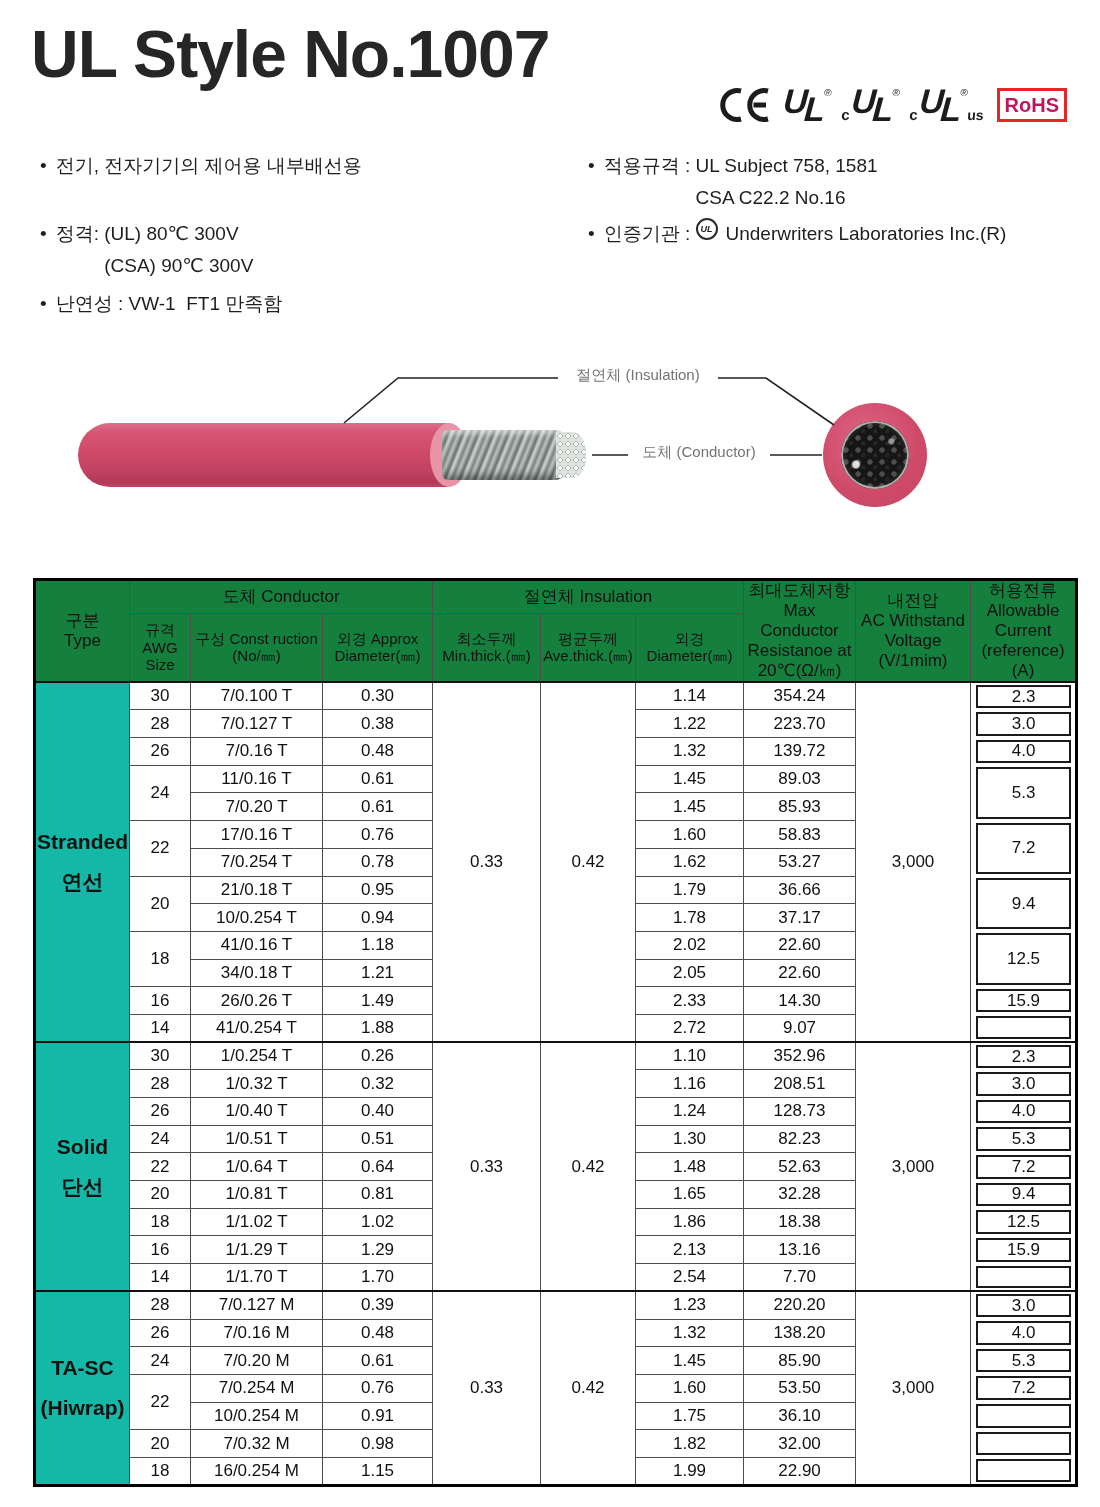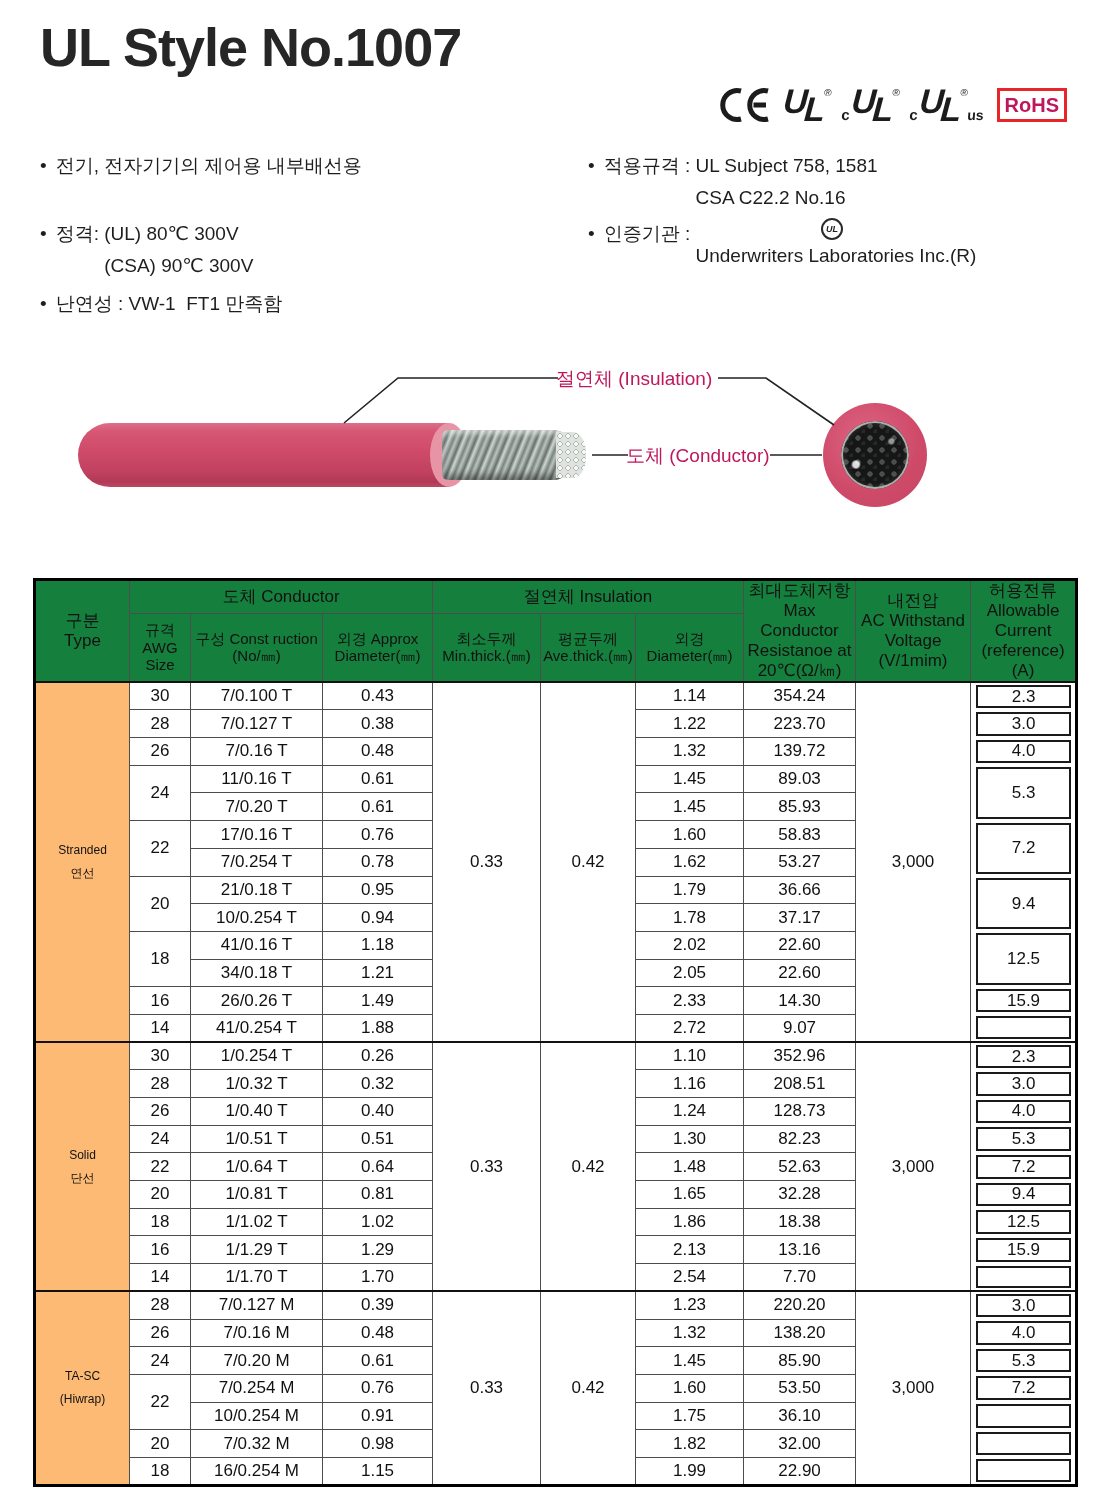--- a/index.html
+++ b/index.html
@@ -1,20 +1,20 @@
 <!DOCTYPE html>
 <html><head>
 <meta charset="utf-8">
 <style>
   * { margin:0; padding:0; box-sizing:border-box; }
   body { background:#fff; font-family:"Liberation Sans","DejaVu Sans",sans-serif; color:#222; }
   .page { position:relative; width:1100px; height:1507px; margin:0 auto; background:#fff; overflow:hidden; }
 
   
-  .title { position:absolute; left:40px; top:16px; font-size:54px; font-weight:900;
+  .title { position:absolute; left:31px; top:16px; font-size:66px; font-weight:900;
            letter-spacing:-1px; color:#262626; }
 
   
   .logos { position:absolute; top:82px; right:33px; display:flex; align-items:center; gap:12px; height:46px; }
   .ce-svg path { stroke:#1c1c1c; stroke-width:5; fill:none; }
   .ulmark { position:relative; display:inline-flex; align-items:center; font-style:italic;
             font-weight:900; font-size:34px; letter-spacing:-3px; color:#1c1c1c; transform:skewX(-4deg); }
   .ulmark .pre { font-style:normal; font-weight:700; font-size:15px; letter-spacing:0;
                  align-self:flex-end; margin:0 1px 2px 0; }
   .ulmark .uu { display:inline-block; transform:translateY(-4px); }
@@ -24,21 +24,21 @@
   .ulmark .suf { font-style:normal; font-weight:700; font-size:14px; letter-spacing:0;
                  align-self:flex-end; margin:0 0 2px 2px; }
   .rohs { border:3px solid #e8262a; color:#be185d; font-weight:700; font-size:20px;
           padding:4px 5px; line-height:1; letter-spacing:0; }
 
   
   .b { position:absolute; display:flex; font-size:19px; line-height:32px; color:#1e1e1e; }
   .b .dot { margin-right:9px; }
   .b .lead { white-space:pre; }
   .b .cont { white-space:pre-line; }
-  .certline { display:flex; align-items:center; height:32px;flex-direction:column; }
+  .certline { display:flex; align-items:flex-start; height:32px; }
   .certline + .certline { margin-top:2px; }
   .ul-circle { display:inline-flex; align-items:center; justify-content:center;
                width:22px; height:22px; border:2px solid #2a2a2a; border-radius:50%;
                font-size:9px; font-weight:700; font-style:italic; margin-right:8px; flex:0 0 auto; }
   .ce-small { margin-right:8px; flex:0 0 auto; }
   .ce-small path { stroke:#1c1c1c; stroke-width:3; fill:none; }
 
   
   .diagram { position:absolute; left:0; top:340px; width:1100px; height:230px; }
   .cable-body { position:absolute; left:78px; top:83px; width:376px; height:64px;
@@ -60,35 +60,35 @@
     background-color:#161616;
     background-image:
       radial-gradient(circle at 22% 64%, rgba(255,255,255,.85) 3px, rgba(0,0,0,0) 5px),
       radial-gradient(circle at 74% 30%, rgba(255,255,255,.55) 2px, rgba(0,0,0,0) 4px),
       radial-gradient(circle at 5px 5px,#4a4f4c 2.4px,rgba(0,0,0,0) 3px),
       radial-gradient(circle at 11px 11px,#252927 2.4px,rgba(0,0,0,0) 3px);
     background-size:100% 100%,100% 100%,12px 12px,12px 12px;
     box-shadow:inset 0 0 0 2px #a9b1ac, inset 0 0 7px rgba(255,255,255,.25); }
   .leader-lines { position:absolute; left:0; top:0; width:1100px; height:230px; }
   .leader-lines path { stroke:#222; stroke-width:1.6; fill:none; }
-  .lbl { position:absolute; font-size:19px; color:#be185d; text-align:left; white-space:nowrap; }
+  .lbl { position:absolute; font-size:15px; color:#737373; text-align:center; white-space:nowrap; }
   .lbl-ins { left:556px; top:26px; width:164px; }
   .lbl-con { left:626px; top:103px; width:146px; }
 
   
   table.spec { position:absolute; left:33px; top:578px; width:1044px;
     border-collapse:collapse; table-layout:fixed; border:3px solid #000; }
   .spec th, .spec td { border:1px solid #4d4d4d; text-align:center; vertical-align:middle;
     font-size:17px; color:#111; overflow:hidden; }
   .spec thead th { background:#15803d; white-space:pre-line; font-weight:400; font-size:15px; line-height:1.18; }
   .spec thead tr.h1 { height:30px; }
   .spec thead tr.h1 th { font-size:17px; }
   .spec thead tr.h2 { height:62px; }
   .spec tbody tr { height:27.7px; }
-  .spec td.type-cell { background:#fdba74; white-space:pre-line; line-height:1.9; font-size:12px; }
+  .spec td.type-cell { background:#14b8a6; white-space:pre-line; line-height:1.9; font-size:21px;font-weight:bold; }
   .spec tbody tr.secfirst td { border-top:2px solid #111;margin-left:14px; }
   .spec td.cur { border-top:none; border-bottom:none; position:relative; padding:8px; }
   .spec tbody tr.secfirst td.cur { border-top:2px solid #111; }
   .curbox { position:absolute; top:2px; bottom:2px; left:5px; right:4px;
     border:2px solid #1a1a1a; display:flex; align-items:center; justify-content:center; font-size:17px; }
 </style>
 </head>
 <body>
 
 <div class="page">
@@ -220,21 +220,21 @@
         <th>외경
 Diameter(㎜)</th>
       </tr>
     </thead>
     <tbody>
         <tr class="secfirst">
           <td class="type-cell" rowspan="13">Stranded
 연선</td>
           <td class="awg">30</td>
           <td class="cons">7/0.100 T</td>
-          <td class="dia">0.43</td>
+          <td class="dia">0.30</td>
           <td class="mid" rowspan="13">0.33</td>
           <td class="mid" rowspan="13">0.42</td>
           <td class="insdia">1.14</td>
           <td class="res">354.24</td>
           <td class="volt" rowspan="13">3,000</td>
           <td class="cur">
             <div class="curbox">2.3</div>
           </td>
         </tr>
         <tr>

